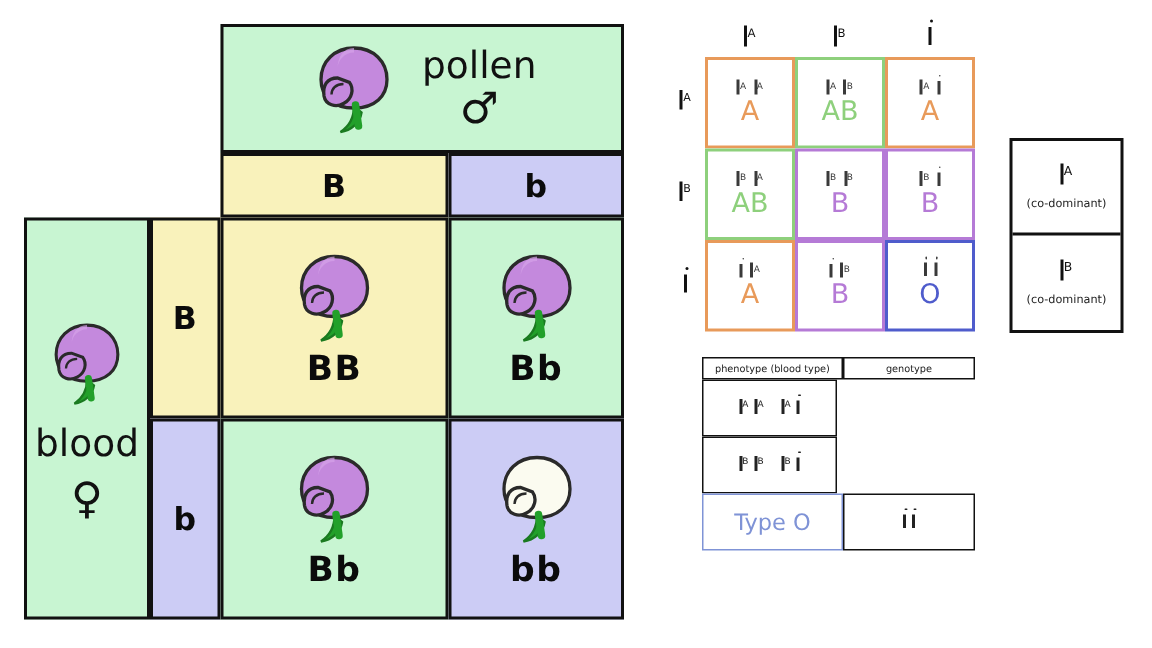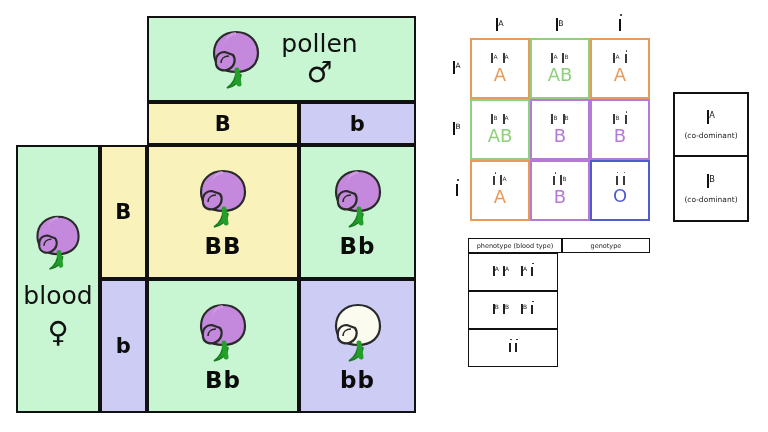--- a/index.html
+++ b/index.html
@@ -328,20 +328,21 @@
         <span><span class="allele"><span class="bar" style="height:10.4px;background:#222;"></span><sup style="color:#222;font-size:5.98px;">A</sup></span><span style="display:inline-block;width:4px;"></span><span class="allele"><span class="bar" style="height:9.36px;background:#222;margin-right:0px;"></span><span style="position:relative;display:inline-block;width:0;"><span style="position:absolute;left:-0.845px;top:-13.26px;width:1.69px;height:1.69px;border-radius:50%;background:#222;"></span></span></span></span>
       </div>
     </div>
     <div class="row">
       <div class="geno-cell w-gn">
         <span><span class="allele"><span class="bar" style="height:10.4px;background:#222;"></span><sup style="color:#222;font-size:5.98px;">B</sup></span><span style="display:inline-block;width:4px;"></span><span class="allele"><span class="bar" style="height:10.4px;background:#222;"></span><sup style="color:#222;font-size:5.98px;">B</sup></span></span>
         <span><span class="allele"><span class="bar" style="height:10.4px;background:#222;"></span><sup style="color:#222;font-size:5.98px;">B</sup></span><span style="display:inline-block;width:4px;"></span><span class="allele"><span class="bar" style="height:9.36px;background:#222;margin-right:0px;"></span><span style="position:relative;display:inline-block;width:0;"><span style="position:absolute;left:-0.845px;top:-13.26px;width:1.69px;height:1.69px;border-radius:50%;background:#222;"></span></span></span></span>
       </div>
     </div>
     <div class="row">
+      <div class="pheno-cell w-ph" style="border-color: rgb(127, 147, 214); color: rgb(127, 147, 214);">Type O</div>
       <div class="geno-cell w-gn">
         <span><span class="allele"><span class="bar" style="height:9.36px;background:#222;margin-right:0px;"></span><span style="position:relative;display:inline-block;width:0;"><span style="position:absolute;left:-0.845px;top:-13.26px;width:1.69px;height:1.69px;border-radius:50%;background:#222;"></span></span></span><span style="display:inline-block;width:4px;"></span><span class="allele"><span class="bar" style="height:9.36px;background:#222;margin-right:0px;"></span><span style="position:relative;display:inline-block;width:0;"><span style="position:absolute;left:-0.845px;top:-13.26px;width:1.69px;height:1.69px;border-radius:50%;background:#222;"></span></span></span></span>
       </div>
     </div>
   </div>
 
 <div class="abs" id="allele-legend">
   <div id="legend-box">
       <div class="legend-item">
         <div class="legend-sym"><span class="allele"><span class="bar" style="height:14.4px;background:#111;"></span><sup style="color:#111;font-size:8.280000000000001px;">A</sup></span></div>

